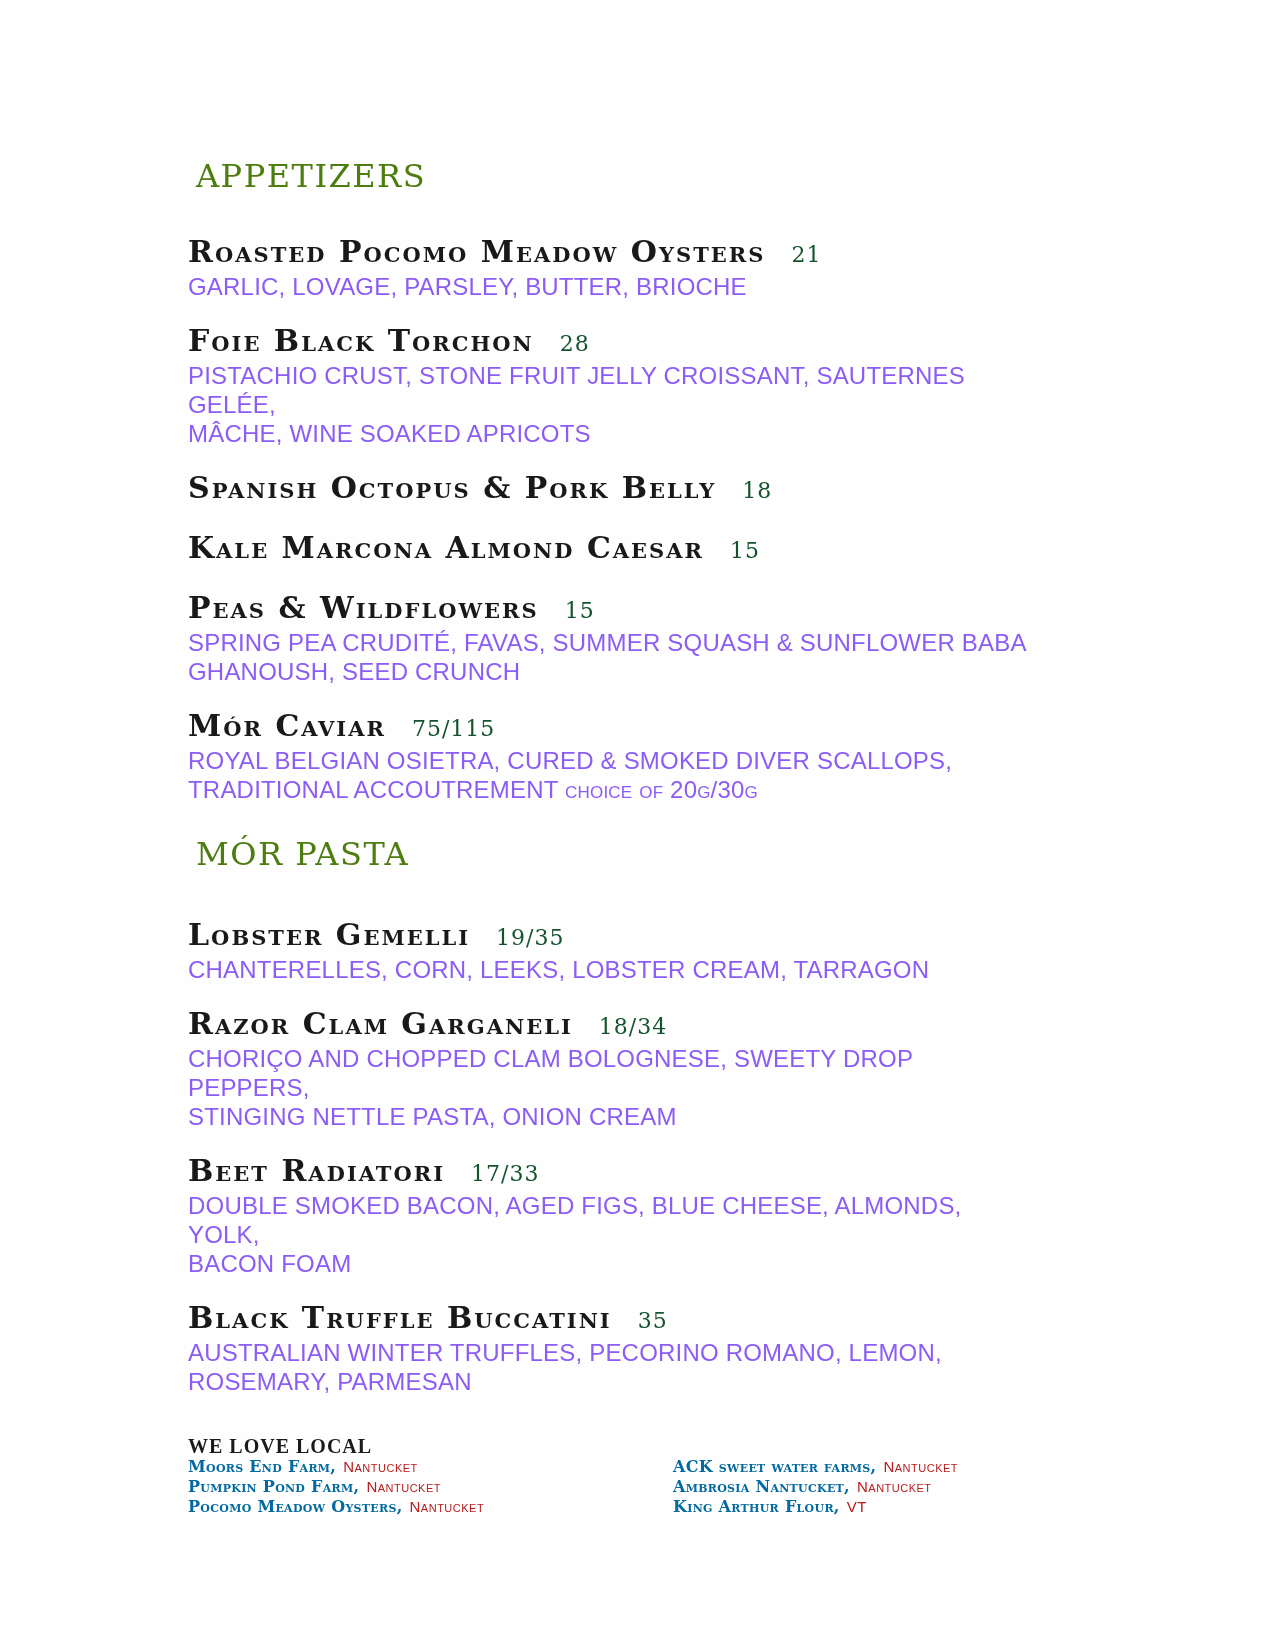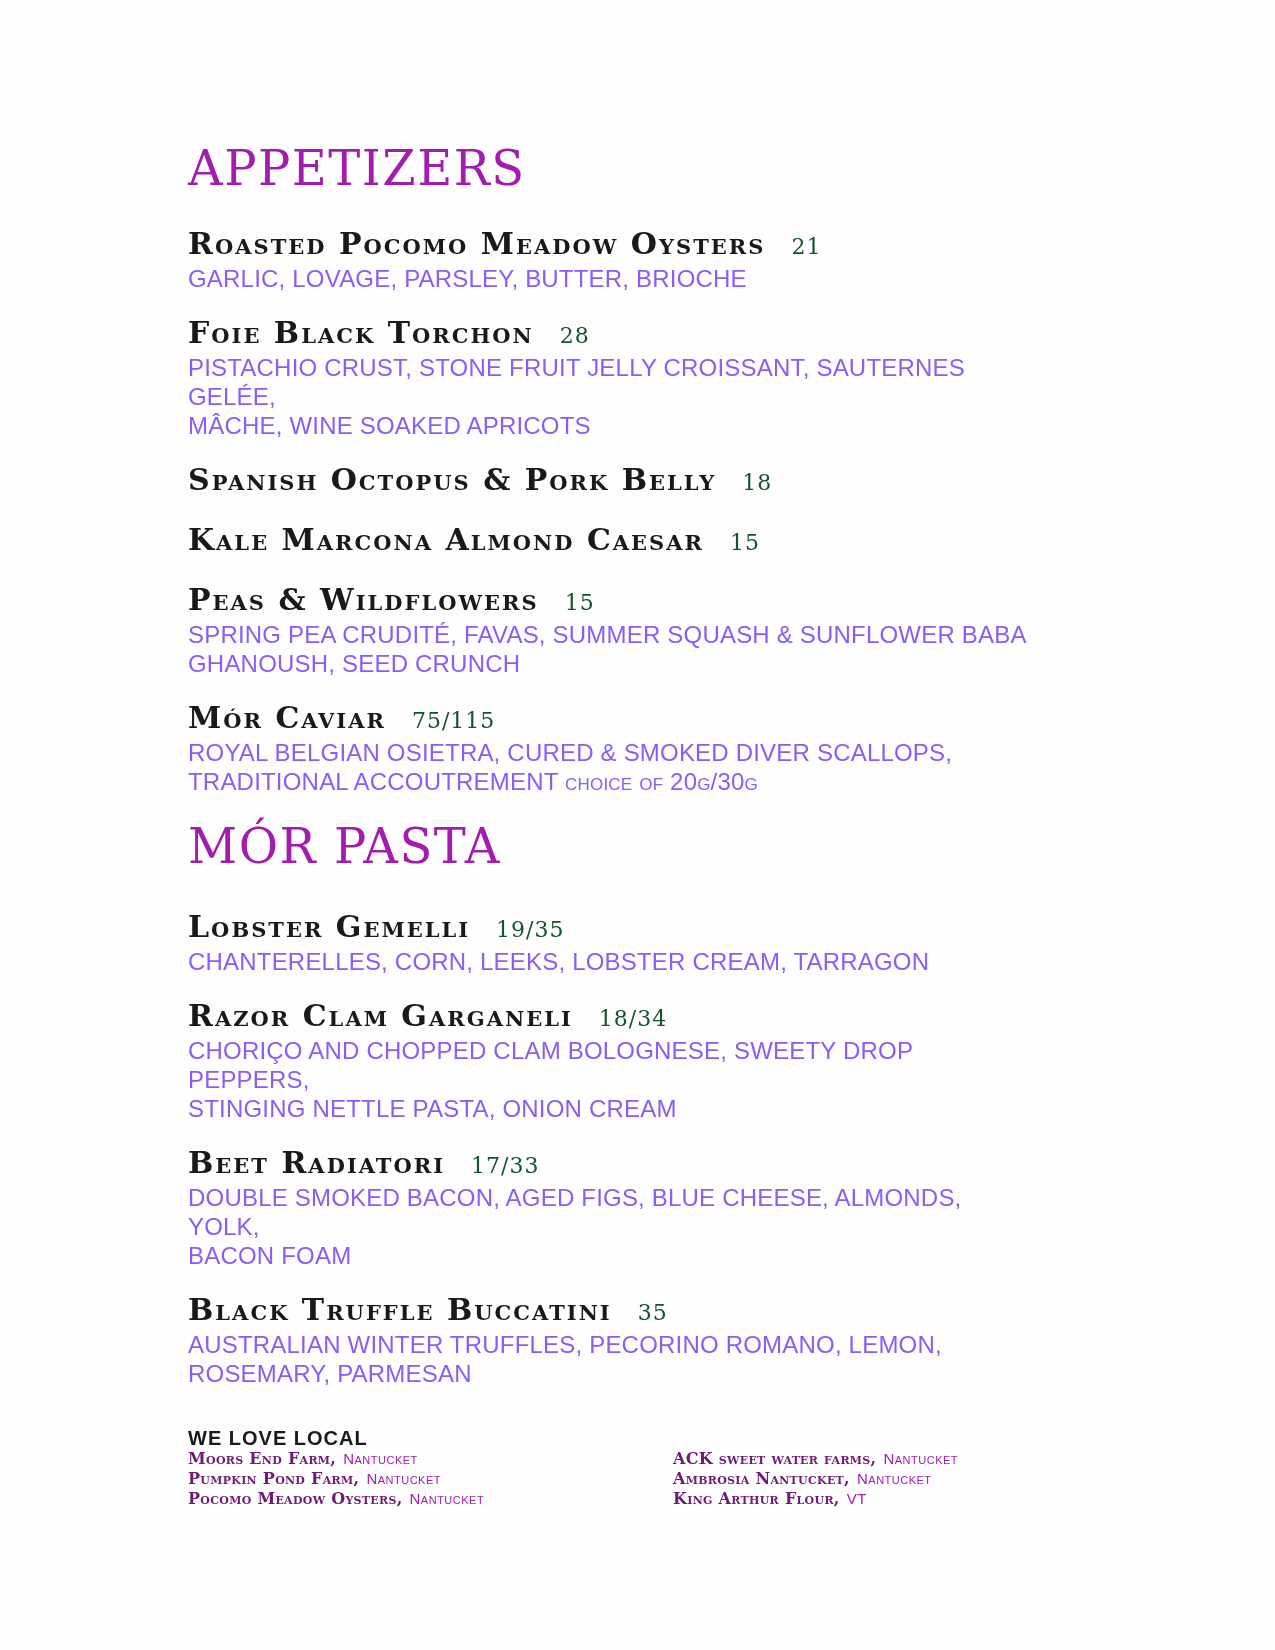--- a/index.html
+++ b/index.html
@@ -16,28 +16,28 @@
     overflow: hidden;
     font-family: "Liberation Sans", sans-serif;
   }
   .menu {
     position: absolute;
     left: 188px;
     top: 144px;
     width: 840px;
   }
   .section-title {
-    margin: 0;
+    margin: 8px;
     font-family: "DejaVu Serif", serif;
     font-variant-caps: small-caps;
-    font-size: 48px;
+    font-size: 32px;
     line-height: 48px;
     font-weight: 400;
     letter-spacing: 1.5px;
-    color: #a21caf;
+    color: #4d7c0f;
   }
   .section-appetizers .section-title { margin-bottom: 35px; }
   .section-pasta .section-title { margin-top: 26px; margin-bottom: 40px; }
   .item { margin: 0 0 23px 0; }
   .item-head {
     font-family: "DejaVu Serif", serif;
     font-variant-caps: small-caps;
     font-size: 30px;
     line-height: 34px;
     letter-spacing: 2px;
@@ -58,50 +58,50 @@
     line-height: 29px;
     letter-spacing: 0.2px;
     color: #8b5cf6;
     white-space: pre-line;
   }
   .local {
     margin-top: 39px;
     width: 1000px;
   }
   .local-title {
-    font-family: Liberation Sans, sans-serif;
+    font-family: Liberation Serif, serif;
     font-variant-caps: small-caps;
     font-size: 20px;
     line-height: 22px;
     font-weight: 700;
     letter-spacing: 1px;
     color: #1a1a1a;
   }
   .local-cols { display: flex; }
   .local-col { width: 485px; }
   .local-row {
     font-size: 16px;
     line-height: 20px;
     white-space: nowrap;
   }
   .farm-name {
     font-family: "DejaVu Serif", serif;
     font-variant-caps: small-caps;
     font-weight: 700;
     letter-spacing: 0.3px;
-    color: #701a75;
+    color: #0369a1;
   }
   .farm-location {
     font-family: "Liberation Sans", sans-serif;
     font-variant-caps: small-caps;
     font-size: 15px;
     font-weight: 400;
     letter-spacing: 0.5px;
     margin-left: 7px;
-    color: #a21caf;
+    color: #b91c1c;
   }
 </style>
 </head>
 <body>
 
 <div class="page">
   <div class="menu">
 
     <section class="menu-section section-appetizers">
       <h1 class="section-title">APPETIZERS</h1>

